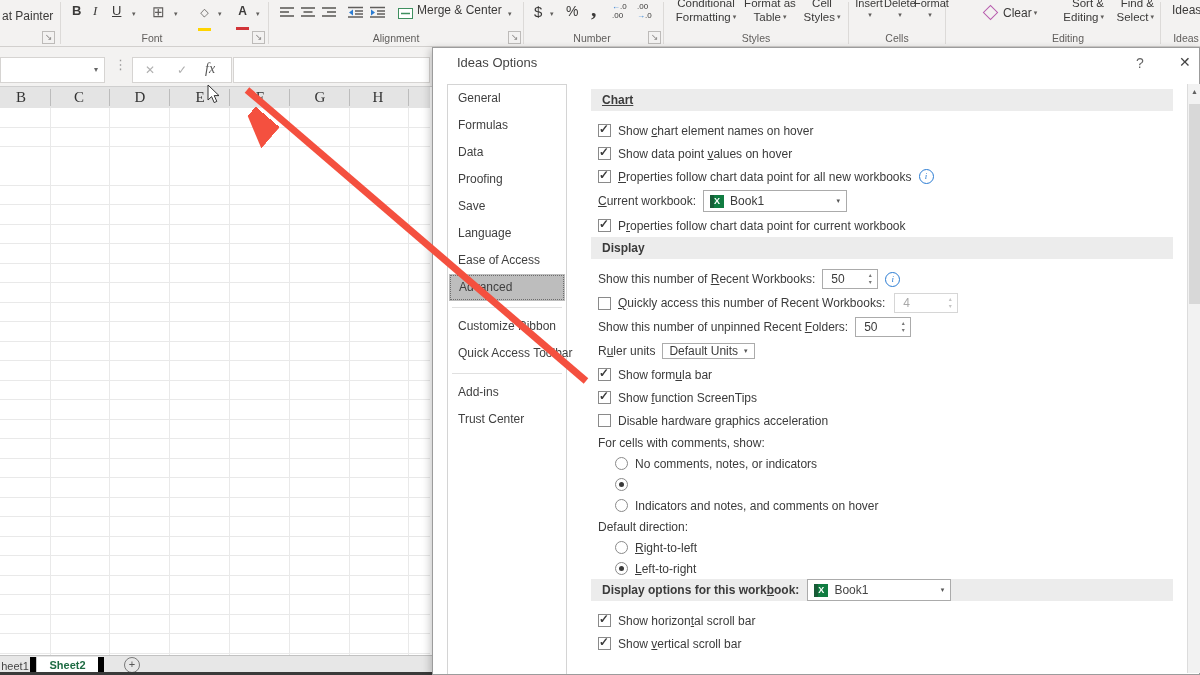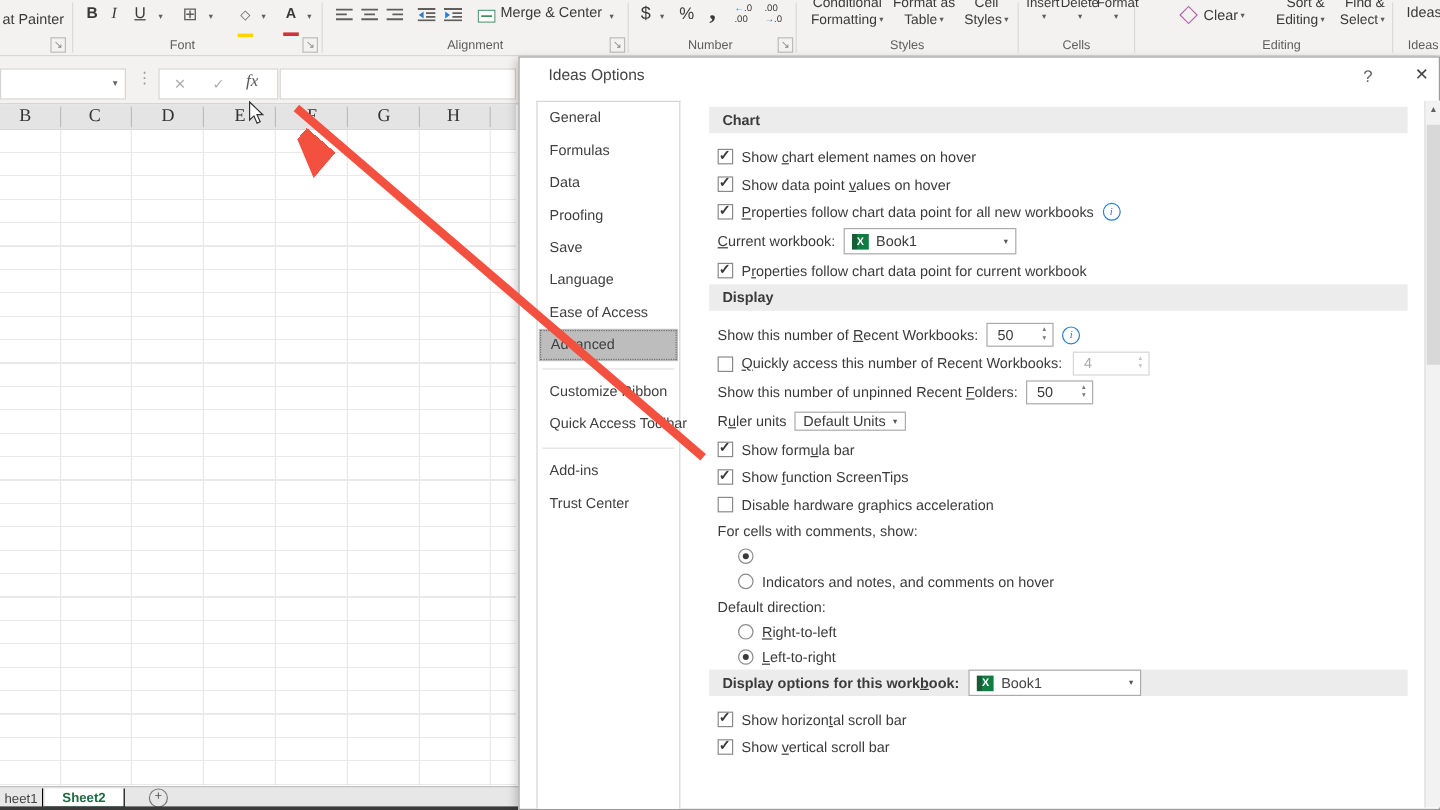--- a/index.html
+++ b/index.html
@@ -23,38 +23,38 @@
   .fxglyph{font-family:"Liberation Serif",serif;font-style:italic;font-size:14px;color:#555;}
   
   .colheads{position:absolute;left:0;top:87px;width:430px;height:21px;background:#e4e4e4;border-bottom:1px solid #a6a6a6;}
   .colletter{position:absolute;top:2px;transform:translateX(-50%);font-family:"Liberation Serif",serif;font-size:15px;color:#333;cursor:pointer;}
   .colsep{position:absolute;top:2px;bottom:2px;width:1px;background:#bcbcbc;}
   .grid{position:absolute;left:0;top:108px;width:430px;height:547px;background:
         repeating-linear-gradient(to bottom,#fff 0 18.5px,#e9e9e9 18.5px 19.5px);}
   .gridv{position:absolute;top:0;bottom:0;width:1px;background:#e9e9e9;}
   .tabbar{position:absolute;left:0;top:655px;width:432px;height:17px;background:#e7e7e7;border-top:1px solid #c2c2c2;}
   .sheettab{position:absolute;top:1px;height:17px;display:flex;align-items:center;justify-content:center;
-            font-size:11px;color:#444;border-right:1px solid #000000;box-sizing:border-box;cursor:pointer;}
+            font-size:11px;color:#444;border-right:6px solid #000000;box-sizing:border-box;cursor:pointer;}
   .sheettab.active{background:#fff;color:#1e6b43;font-weight:bold;border-bottom:2px solid #1e6b43;border-left:1px solid #c9c9c9;}
   .addsheet{position:absolute;left:124px;top:1px;width:14px;height:14px;border:1px solid #7a7a7a;border-radius:50%;
             color:#555;font-size:11px;line-height:13px;text-align:center;cursor:pointer;}
   .bottomstrip{position:absolute;left:0;top:672px;width:432px;height:3px;background:#3a3a3a;}
   
   .dialog{position:absolute;left:432px;top:47px;width:768px;height:628px;background:#fff;
           border:1px solid #9c9c9c;box-sizing:border-box;box-shadow:-2px 2px 8px rgba(0,0,0,.22);}
   .dlg-title{position:absolute;left:24px;top:7px;font-size:13px;color:#444;}
   .dlg-help{position:absolute;left:703px;top:7px;font-size:14px;color:#666;cursor:pointer;}
   .dlg-close{position:absolute;left:746px;top:6px;font-size:14px;color:#444;cursor:pointer;}
   .sidebar{position:absolute;left:14px;top:36px;width:120px;bottom:0;border:1px solid #d4d4d4;border-bottom:none;background:#fff;box-sizing:border-box;}
   .sbitem{height:27px;line-height:27px;padding-left:10px;font-size:12px;color:#3f3f3f;cursor:pointer;white-space:nowrap;}
   .sbitem.sel{background:#bdbdbd;outline:1px dotted #6e6e6e;outline-offset:-2px;margin:0 1px;}
   .sbsep{height:6px;border-bottom:1px solid #e0e0e0;margin:0 4px 5px 4px;}
   .content{position:absolute;left:158px;top:41px;width:582px;}
   .band{height:22px;background:#ececec;display:flex;align-items:center;margin-top:0;}
-  .band:first-child{margin-top:0;}
+  .band:first-child{margin-top:0;text-decoration:underline;}
   .band .blabel{font-weight:bold;font-size:12px;color:#3b3b3b;padding-left:11px;}
   .rowsgap{height:8px;}
   .orow{display:flex;align-items:center;gap:7px;padding-left:7px;font-size:12px;color:#3b3b3b;cursor:pointer;}
   .orow.h23{height:23px;} .orow.h24{height:24px;} .orow.h26{height:26px;} .orow.h21{height:21px;}
   .orow.indent{padding-left:24px;}
   .cbox{width:13px;height:13px;border:1px solid #8a8a8a;background:#fff;position:relative;flex:none;box-sizing:border-box;}
   .cbox.on::after{content:"\2713";position:absolute;left:0px;top:-3px;font-size:12px;color:#3b3b3b;font-weight:bold;}
   .rad{width:13px;height:13px;border:1px solid #8a8a8a;border-radius:50%;background:#fff;position:relative;flex:none;box-sizing:border-box;}
   .rad.on::after{content:"";position:absolute;left:3px;top:3px;width:5px;height:5px;border-radius:50%;background:#3a3a3a;}
   .info{width:13px;height:13px;border:1px solid #2b7cd3;border-radius:50%;color:#2b7cd3;font-size:9px;line-height:12px;
@@ -348,20 +348,24 @@
           <span>Show <u>f</u>unction ScreenTips</span>
         </div>
         <div class="orow h23">
           <span class="cbox"></span>
           <span>Disable hardware <u>g</u>raphics acceleration</span>
         </div>
         <div class="orow h21">
           <span>For cells with comments, show:</span>
         </div>
         <div class="orow h21 indent">
+          <span class="rad"></span>
+          <span>No comments, notes, or indicators</span>
+        </div>
+        <div class="orow h21 indent">
           <span class="rad on"></span>
         </div>
         <div class="orow h21 indent">
           <span class="rad"></span>
           <span>Indicators and notes, and comments on hover</span>
         </div>
         <div class="orow h21">
           <span>Default direction:</span>
         </div>
         <div class="orow h21 indent">

